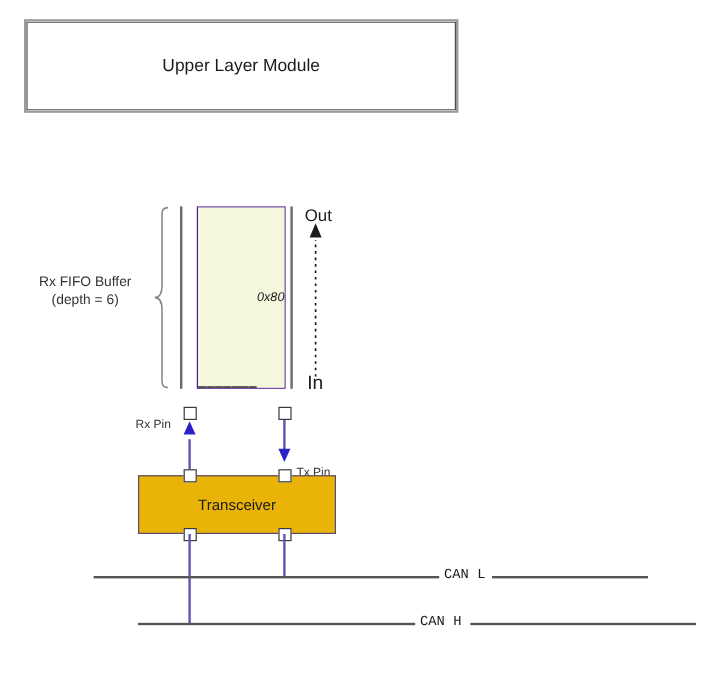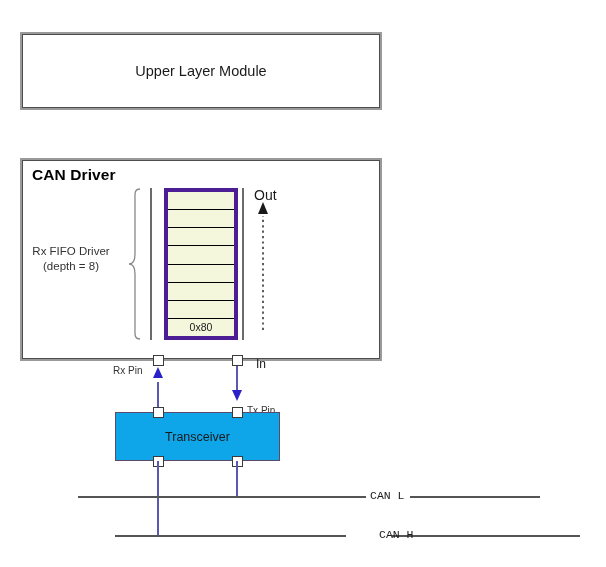--- a/index.html
+++ b/index.html
@@ -9,21 +9,21 @@
   }
   body {
     width: 606px;
     height: 567px;
     position: relative;
     font-family: "Liberation Sans", sans-serif;
     overflow: hidden;
   }
   #canvas {
     position: absolute;
-    left: 0; top: 16px;
+    left: 0; top: 0;
     width: 606px;
     height: 527px;
   }
 
   
   .module-box {
     position: absolute;
     box-sizing: border-box;
     background: #ffffff;
     border: 2px solid #9a9a9a;
@@ -64,23 +64,24 @@
   }
 
   
   #fifo-cells {
     position: absolute;
     left: 164px;
     top: 172px;
     width: 74px;
     height: 152px;
     box-sizing: border-box;
-    border: 4px solid #4c1d95;
+    border: 1px solid #4c1d95;
     display: flex;
-    flex-direction: column;
+    flex-direction: row;
+    font-style: italic;
   }
   .fifo-cell {
     flex: 1 1 0;
     background: #F5F7DC;
     border-bottom: 1px solid #000000;
     box-sizing: border-box;
     display: flex;
     align-items: center;
     justify-content: center;
     font-size: 10.5px;
@@ -130,23 +131,22 @@
     position: absolute;
     left: 254px;
     top: 171px;
     font-size: 14px;
     color: #1a1a1a;
   }
   #label-in {
     position: absolute;
     left: 256px;
     top: 311px;
-    font-size: 12px;
-    color: #1a1a1a;
-    margin-top: 30px;
+    font-size: 16px;
+    color: #1a1a1a;
   }
 
   
   .port {
     position: absolute;
     width: 11px;
     height: 11px;
     box-sizing: border-box;
     background: #ffffff;
     border: 1.4px solid #3a3a3a;
@@ -195,21 +195,21 @@
   }
 
   
   #transceiver-box {
     position: absolute;
     left: 115px;
     top: 396px;
     width: 165px;
     height: 49px;
     box-sizing: border-box;
-    background: #0ea5e9;
+    background: #eab308;
     border: 1.4px solid #5b4a6b;
     display: flex;
     align-items: center;
     justify-content: center;
     font-size: 12.5px;
     color: #1a1a1a;
   }
 
   
   .bus-line {
@@ -222,42 +222,39 @@
   #bus-canh-left  { left: 115px; top: 519px; width: 231px; }
   #bus-canh-right { left: 392px; top: 519px; width: 188px; }
 
   .bus-label {
     position: absolute;
     font-size: 11.5px;
     color: #1a1a1a;
     font-family: Liberation Mono, monospace;
   }
   #label-can-l { left: 370px; top: 473px; }
-  #label-can-h { left: 350px; top: 512px; margin-left: 29px; }
+  #label-can-h { left: 350px; top: 512px; }
 </style>
 </head>
 <body>
 
 <div id="canvas">
 
   <div class="module-box" id="upper-layer-module">
     <div class="module-center-label">Upper Layer Module</div>
   </div>
 
-  <div class="module-box" id="can-driver-module">
-    <div class="module-title">CAN Driver</div>
-  </div>
 
   <svg id="fifo-brace" viewBox="0 0 13 152" preserveAspectRatio="none">
     <path d="M12,1 C6,1 7,6 7,12 L7,66 C7,72 5,76 1,76 C5,76 7,80 7,86 L7,140 C7,146 6,151 12,151" fill="none" stroke="#888888" stroke-width="1.3"></path>
   </svg>
 
   <div id="fifo-label">
-    <div>Rx FIFO Driver</div>
-    <div>(depth = 8)</div>
+    <div>Rx FIFO Buffer</div>
+    <div>(depth = 6)</div>
   </div>
 
   <div class="fifo-rail" id="fifo-rail-left"></div>
   <div class="fifo-rail" id="fifo-rail-right"></div>
 
   <div id="fifo-cells">
       <div class="fifo-cell"></div>
       <div class="fifo-cell"></div>
       <div class="fifo-cell"></div>
       <div class="fifo-cell"></div>

